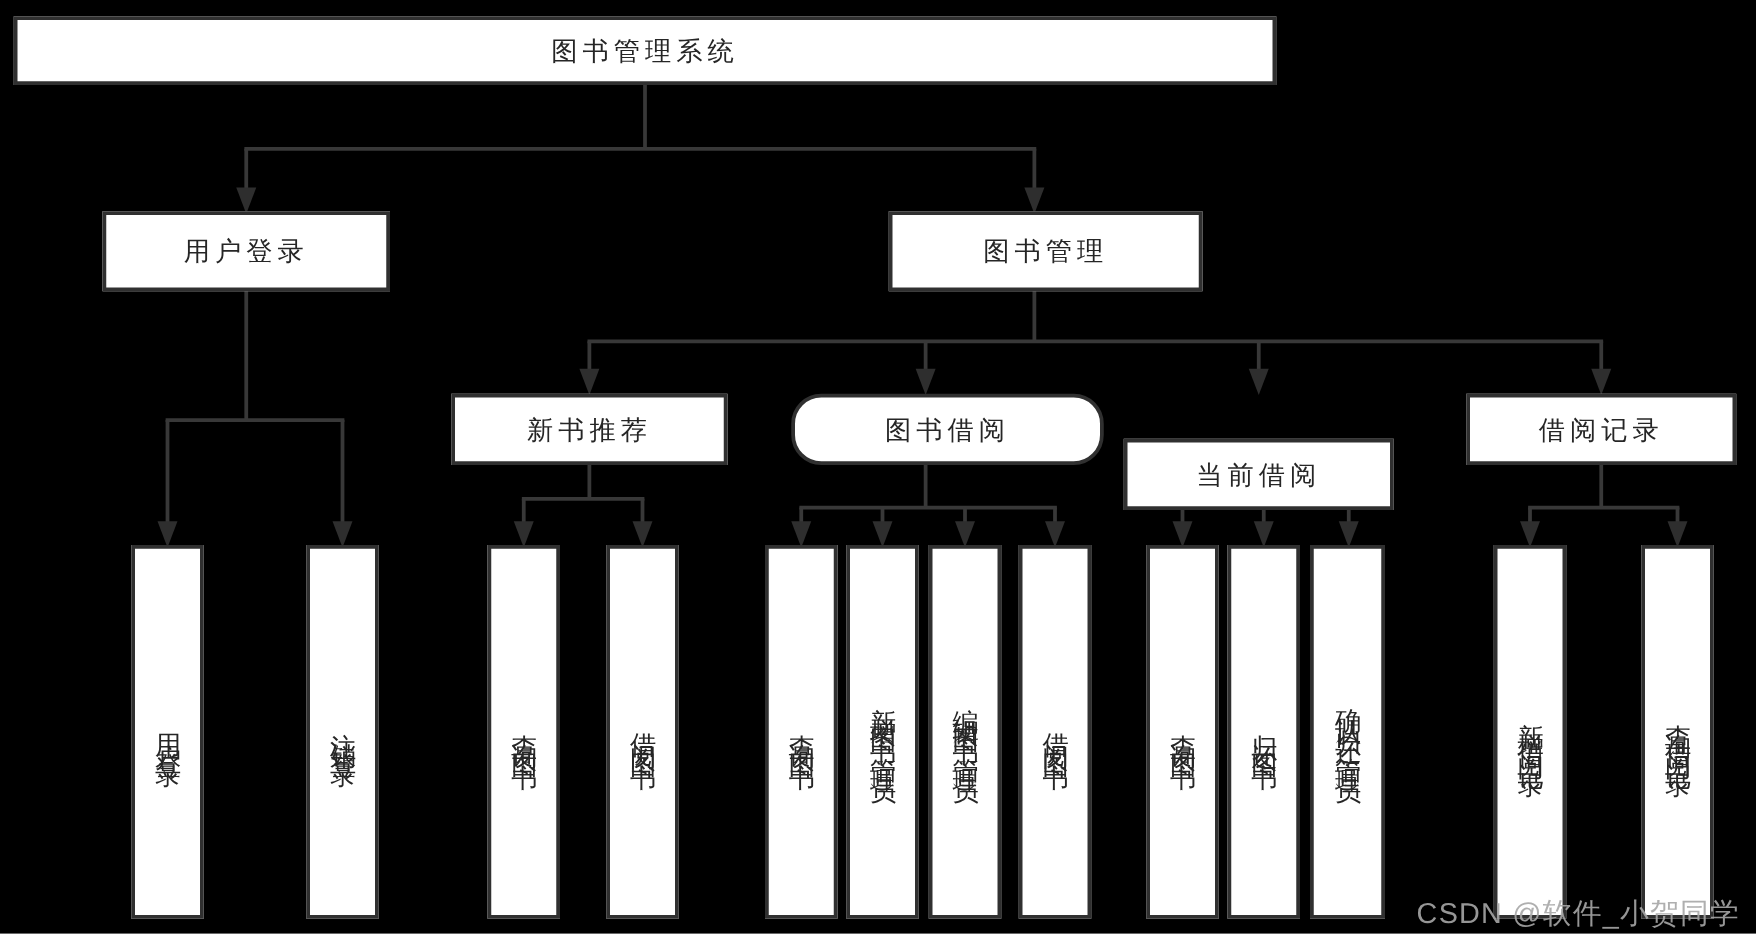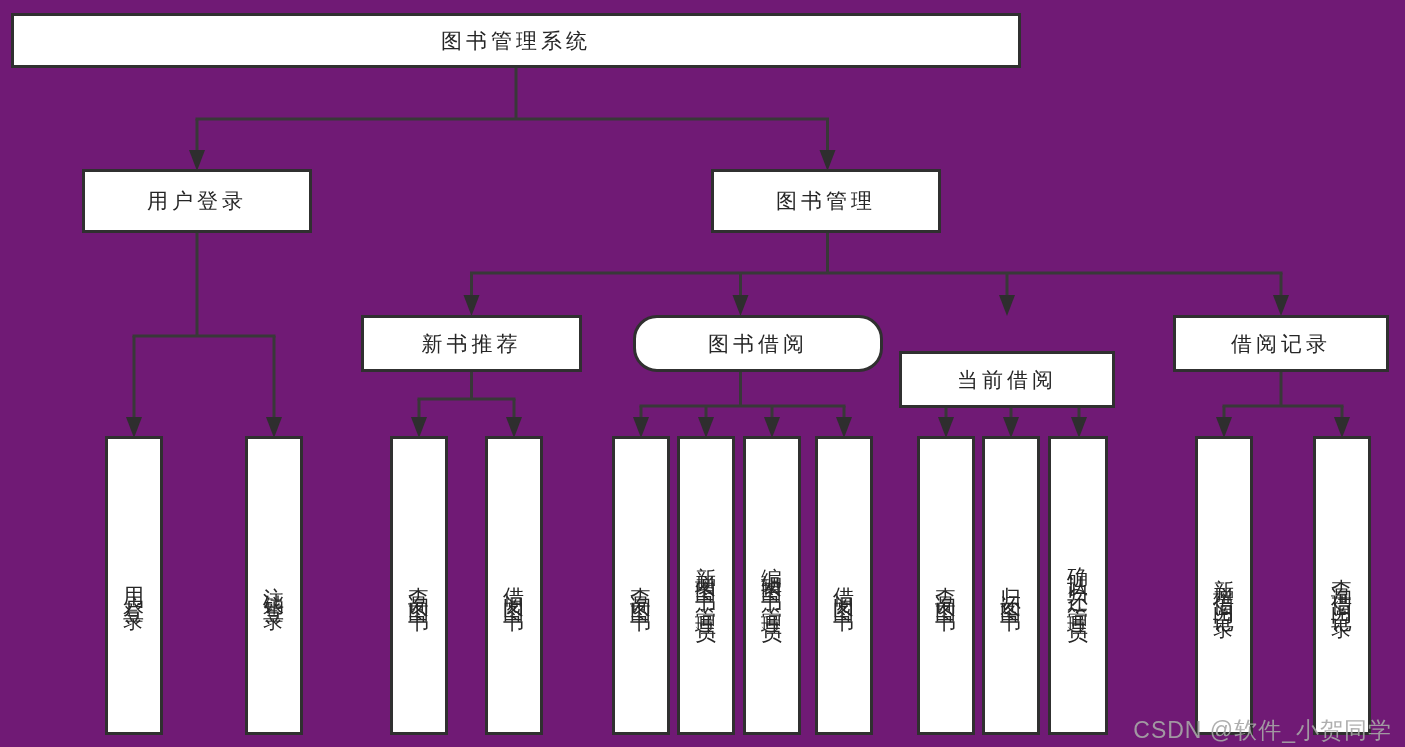--- a/index.html
+++ b/index.html
@@ -1,19 +1,19 @@
 <!DOCTYPE html>
 <html><head>
 <meta charset="utf-8">
 <style>
   html,body{margin:0;padding:0;background:#ffffff;}
   .canvas{
     position:relative;
     width:1405px;height:747px;
-    background:#701a75;
+    background:#000000;
     font-family:"Liberation Sans","DejaVu Sans",sans-serif;
     overflow:hidden;
   }
   .connectors{position:absolute;left:0;top:0;z-index:1;}
   .node{
     position:absolute;
     background:#ffffff;
     border:3px solid #303030;
     box-sizing:border-box;
     display:flex;align-items:center;justify-content:center;
@@ -26,21 +26,21 @@
     text-orientation:mixed;
     font-size:21px;
     letter-spacing:8px;
     line-height:1;
     white-space:nowrap;
   }
   
   .n-root{left:11px;top:13px;width:1010px;height:55px;}
   
   .n-user-login{left:82px;top:169px;width:230px;height:64px;}
-  .n-book-mgmt{left:711px;top:169px;width:230px;height:64px;text-align:right;}
+  .n-book-mgmt{left:711px;top:169px;width:251px;height:64px;text-align:right;}
   
   .n-l3{top:315px;height:57px;}
   .n-recommend{left:361px;width:221px;}
   .n-borrow{left:633px;width:250px;border-radius:24px;}
   .n-current{left:899px;width:216px;margin-top:36px;}
   .n-records{left:1173px;width:216px;}
   
   .leaf{top:436px;height:299px;width:58px;}
   .lf-1{left:105px;}  .lf-2{left:245px;}
   .lf-3{left:390px;}  .lf-4{left:485px;}

